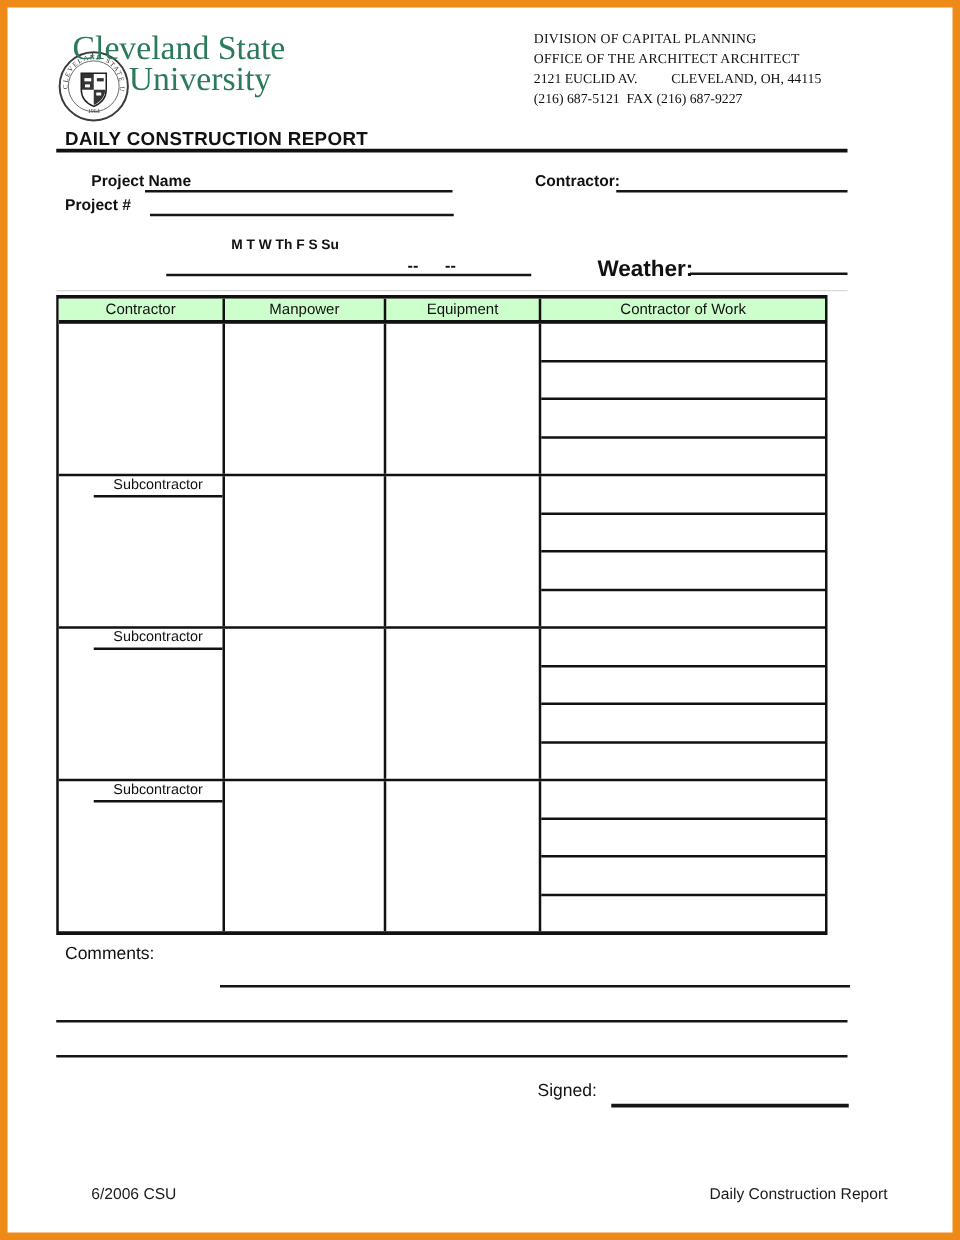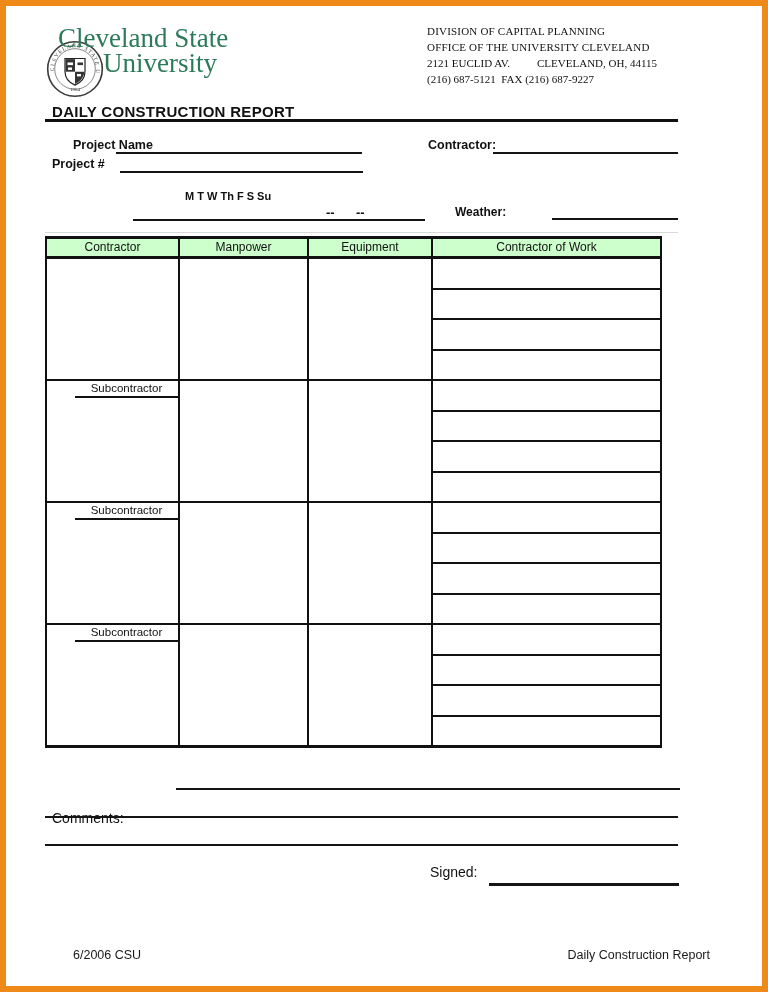--- a/index.html
+++ b/index.html
@@ -75,21 +75,21 @@
     <rect x="31.5" y="22.5" width="5.5" height="2.6" fill="#343434"></rect>
     <rect x="22" y="27.5" width="4" height="2.4" fill="#fff"></rect>
     <rect x="31" y="34" width="4" height="2.4" fill="#fff"></rect>
     <text x="29" y="50.5" text-anchor="middle" font-size="4.8" fill="#333" font-family="Liberation Serif, serif">1964</text>
   </svg>
   <div class="abs logo-text" style="left: 58px; top: 25px; color: rgb(44, 122, 90);">Cleveland State</div>
   <div class="abs logo-text" style="left: 103px; top: 50px; color: rgb(44, 122, 90);">University</div>
 
   <div class="abs" style="left:427px;top:23px;">
     <div class="lh lh-bold">DIVISION OF CAPITAL PLANNING</div>
-    <div class="lh lh-bold">OFFICE OF THE UNIVERSITY CLEVELAND</div>
+    <div class="lh lh-bold">OFFICE OF THE ARCHITECT ARCHITECT</div>
     <div class="lh"><span>2121 EUCLID AV.</span><span style="display:inline-block;width:27px;"></span><span>CLEVELAND, OH, 44115</span></div>
     <div class="lh">(216) 687-5121  FAX (216) 687-9227</div>
   </div>
 
   <div class="abs report-title" style="left:52px;top:103px;">DAILY CONSTRUCTION REPORT</div>
   <div class="rule" style="left:45px;top:119px;width:633px;height:3px;"></div>
 
   <div class="lbl b" style="left:52px;top:138px;font-size:12.5px;padding-left:21px;">Project Name</div>
   <div class="line" style="left:116px;top:152px;width:246px;"></div>
 
@@ -97,21 +97,21 @@
   <div class="line" style="left:493px;top:152px;width:185px;"></div>
 
   <div class="lbl b" style="left:52px;top:157px;font-size:12.5px;">Project #</div>
   <div class="line" style="left:120px;top:171px;width:243px;"></div>
 
   <div class="lbl" style="left:52px;top:204px;font-size:14px;margin-top:44px;">Work Date:</div>
   <div class="lbl b" style="left:137px;top:190px;font-size:11px;white-space:pre;padding-left:48px;">M T W Th F S Su</div>
   <div class="lbl b" style="left:326px;top:205px;font-size:13px;">--</div>
   <div class="lbl b" style="left:356px;top:205px;font-size:13px;">--</div>
   <div class="line" style="left:133px;top:219px;width:292px;"></div>
-  <div class="lbl b" style="left:455px;top:205px;font-size:12px;">Weather:</div>
+  <div class="lbl b" style="left:478px;top:205px;font-size:18px;">Weather:</div>
   <div class="line" style="left:552px;top:218px;width:126px;"></div>
 
   <div class="hairline" style="left:45px;top:232px;width:633px;"></div>
 
   <div class="rtable">
     <div class="thead" id="thead" style="background: rgb(204, 255, 204);">
       <div class="th">Contractor</div>
       <div class="th">Manpower</div>
       <div class="th">Equipment</div>
       <div class="th">Contractor of Work</div>
@@ -170,21 +170,21 @@
           <div class="desc-row"></div>
           <div class="desc-row"></div>
           <div class="desc-row"></div>
           <div class="desc-row"></div>
         </div>
       </div>
 
     </div>
   </div>
 
-  <div class="lbl" style="left:52px;top:810px;font-size:14px;">Comments:</div>
+  <div class="lbl" style="left:52px;top:754px;font-size:14px;">Comments:</div>
   <div class="line" style="left:176px;top:788px;width:504px;"></div>
   <div class="line" style="left:45px;top:816px;width:633px;"></div>
   <div class="line" style="left:45px;top:844px;width:633px;"></div>
 
   <div class="lbl" style="left:430px;top:864px;font-size:14px;">Signed:</div>
   <div class="line" style="left:489px;top:883px;width:190px;height:3px;"></div>
 
   <div class="lbl footer-text" style="left:73px;top:948px;">6/2006 CSU</div>
   <div class="abs footer-text" style="left:510px;top:948px;width:200px;text-align:right;">Daily Construction Report</div>
 

